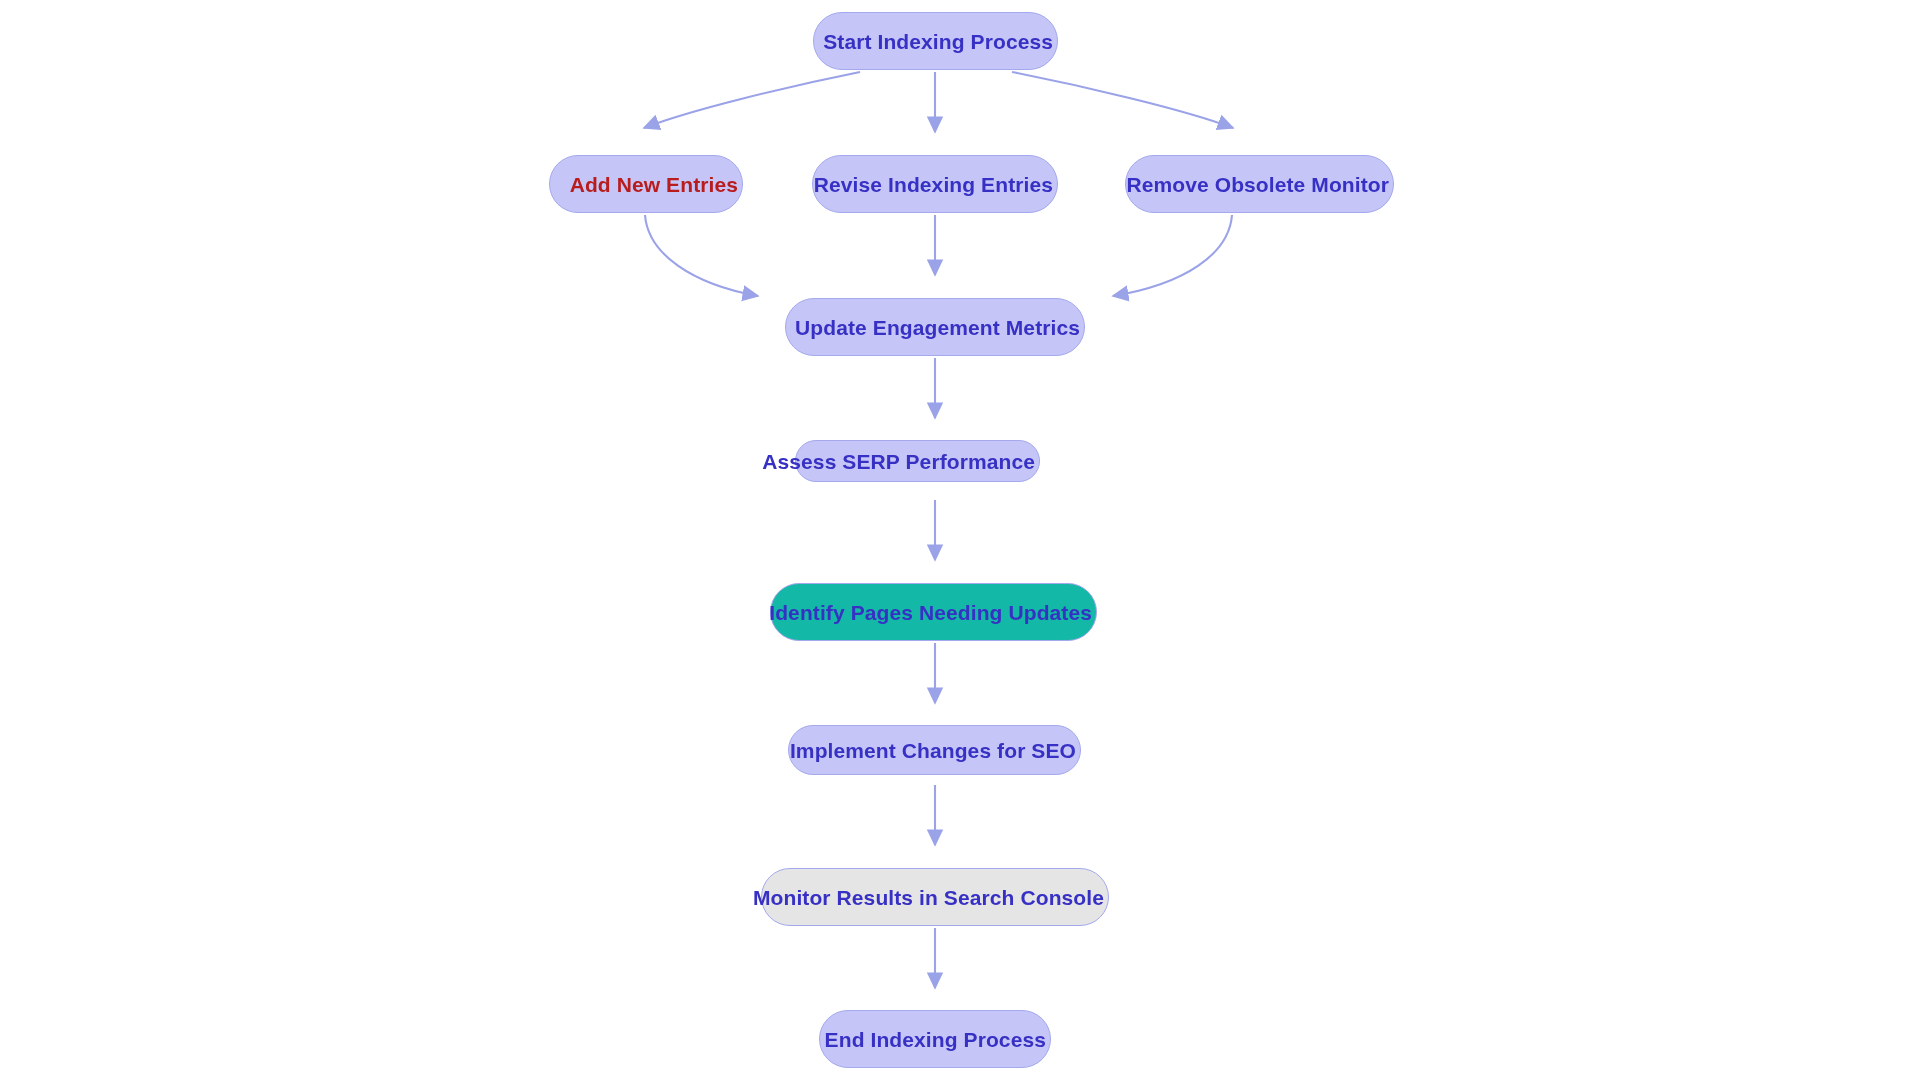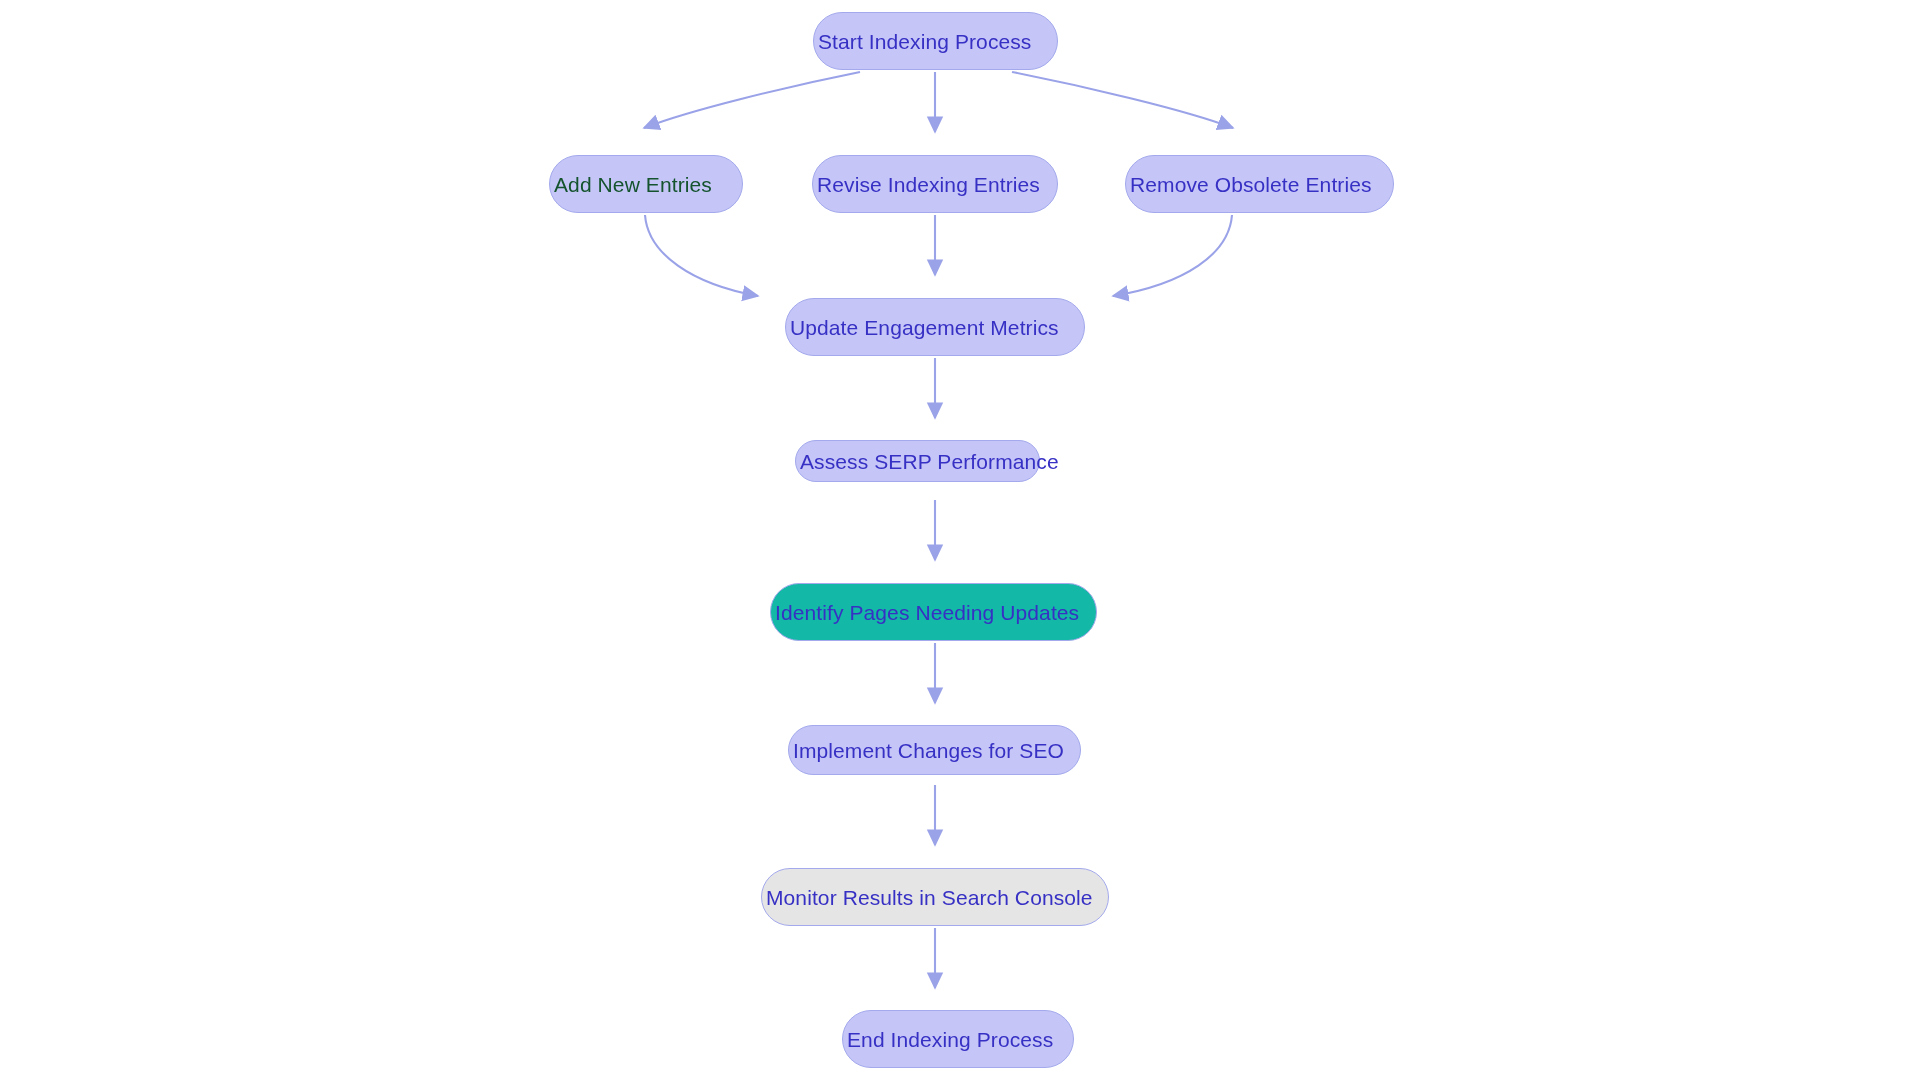--- a/index.html
+++ b/index.html
@@ -24,28 +24,28 @@
     left: 0;
     top: 0;
     width: 1920px;
     height: 1080px;
   }
   .node {
     position: absolute;
     box-sizing: border-box;
     display: flex;
     align-items: center;
-    justify-content: flex-start;
+    justify-content: flex-end;
     background: #c5c6f7;
     border: 1.6px solid #a3a9ec;
     border-radius: 999px;
     color: #3730c4;
     font-family: "Liberation Sans", sans-serif;
     font-size: 21px;
-    font-weight: 400;
+    font-weight: 700;
     letter-spacing: 0.1px;
     white-space: nowrap;
     line-height: 1;
   }
   .node-label {
     display: block;
     padding: 0 4px;
   }
 </style>
 </head>
@@ -71,42 +71,42 @@
         <path d="M 935,643 L 935,703"></path>
         <path d="M 935,785 L 935,845"></path>
         <path d="M 935,928 L 935,988"></path>
       </g>
   </svg>
 
   <div id="node-layer">
       <div class="node" style="left: 813px; top: 12px; width: 245px; height: 58px; background: rgb(197, 198, 247); border-color: rgb(163, 169, 236); color: rgb(55, 48, 196);">
         <span class="node-label">Start Indexing Process</span>
       </div>
-      <div class="node" style="left: 549px; top: 155px; width: 194px; height: 58px; background: rgb(197, 198, 247); border-color: rgb(163, 169, 236); color: #14532d;">
+      <div class="node" style="left: 549px; top: 155px; width: 194px; height: 58px; background: rgb(197, 198, 247); border-color: rgb(163, 169, 236); color: #b91c1c;">
         <span class="node-label">Add New Entries</span>
       </div>
       <div class="node" style="left: 812px; top: 155px; width: 246px; height: 58px; background: rgb(197, 198, 247); border-color: rgb(163, 169, 236); color: rgb(55, 48, 196);">
         <span class="node-label">Revise Indexing Entries</span>
       </div>
       <div class="node" style="left: 1125px; top: 155px; width: 269px; height: 58px; background: rgb(197, 198, 247); border-color: rgb(163, 169, 236); color: rgb(55, 48, 196);">
-        <span class="node-label">Remove Obsolete Entries</span>
+        <span class="node-label">Remove Obsolete Monitor</span>
       </div>
       <div class="node" style="left: 785px; top: 298px; width: 300px; height: 58px; background: rgb(197, 198, 247); border-color: rgb(163, 169, 236); color: rgb(55, 48, 196);">
         <span class="node-label">Update Engagement Metrics</span>
       </div>
       <div class="node" style="left: 795px; top: 440px; width: 245px; height: 42px; background: rgb(197, 198, 247); border-color: rgb(163, 169, 236); color: rgb(55, 48, 196);">
         <span class="node-label">Assess SERP Performance</span>
       </div>
       <div class="node" style="left: 770px; top: 583px; width: 327px; height: 58px; background: #14b8a6; border-color: rgb(163, 169, 236); color: rgb(55, 48, 196);">
         <span class="node-label">Identify Pages Needing Updates</span>
       </div>
       <div class="node" style="left: 788px; top: 725px; width: 293px; height: 50px; background: rgb(197, 198, 247); border-color: rgb(163, 169, 236); color: rgb(55, 48, 196);">
         <span class="node-label">Implement Changes for SEO</span>
       </div>
       <div class="node" style="left: 761px; top: 868px; width: 348px; height: 58px; background: #e5e5e5; border-color: rgb(163, 169, 236); color: rgb(55, 48, 196);">
         <span class="node-label">Monitor Results in Search Console</span>
       </div>
-      <div class="node" style="left: 842px; top: 1010px; width: 232px; height: 58px; background: rgb(197, 198, 247); border-color: rgb(163, 169, 236); color: rgb(55, 48, 196);">
+      <div class="node" style="left: 819px; top: 1010px; width: 232px; height: 58px; background: rgb(197, 198, 247); border-color: rgb(163, 169, 236); color: rgb(55, 48, 196);">
         <span class="node-label">End Indexing Process</span>
       </div>
     </div>
 
 </div>
 
 </body></html>

